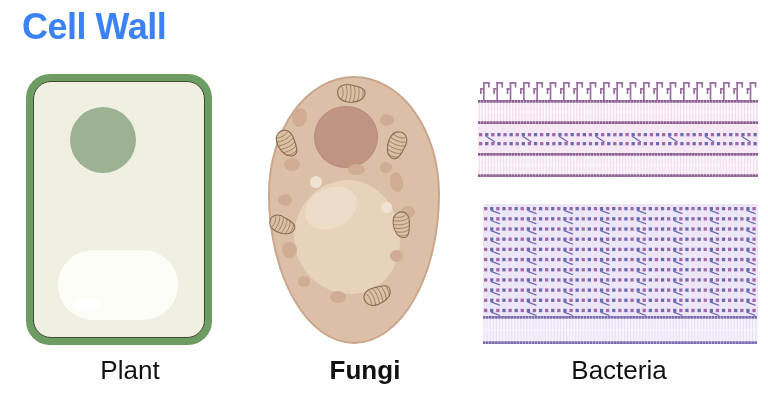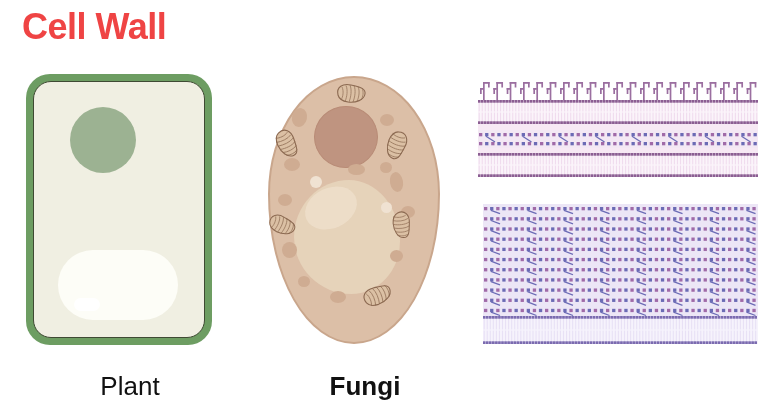--- a/index.html
+++ b/index.html
@@ -8,29 +8,29 @@
     background:#ffffff;
     font-family:"Liberation Sans","DejaVu Sans",sans-serif;
     overflow:hidden;position:relative;
   }
   #canvas{position:absolute;inset:0;width:768px;height:402px;}
 
   
   .title{
     position:absolute;left:22px;top:9px;
     font-size:36px;font-weight:bold;
-    color:#ef4444;letter-spacing:-0.5px;
+    color:#3b82f6;letter-spacing:-0.5px;
     white-space:nowrap;line-height:1;
   }
 
   
   .caption{
     position:absolute;
     font-size:26px;color:#111111;
-    text-align:center;white-space:nowrap;line-height:1;margin-top:16px;
+    text-align:center;white-space:nowrap;line-height:1;
   }
   .cap-plant{left:0;top:357px;width:260px;}
   .cap-fungi{left:260px;top:357px;width:210px;font-weight:bold;}
   .cap-bact{left:470px;top:357px;width:298px;}
 
   
   .plant-wrap{position:absolute;left:26px;top:74px;width:186px;height:271px;}
   .plant-wall{
     position:absolute;inset:0;
     border-radius:24px;
@@ -2209,14 +2209,15 @@
             <rect x="272.1000000000004" y="126.60000000000001" width="1.1" height="11.450000000000001" fill="#e8e1f5"></rect>
             <rect x="271.3000000000004" y="112" width="2.7" height="2.7" fill="#7b6bb0"></rect>
             <rect x="271.3000000000004" y="137.3" width="2.7" height="2.7" fill="#7b6bb0"></rect>
           </g>
         </g>
     </svg>
   </div>
 
   <div class="caption cap-plant">Plant</div>
   <div class="caption cap-fungi">Fungi</div>
+  <div class="caption cap-bact">Bacteria</div>
 
 </div>
 
 </body></html>

